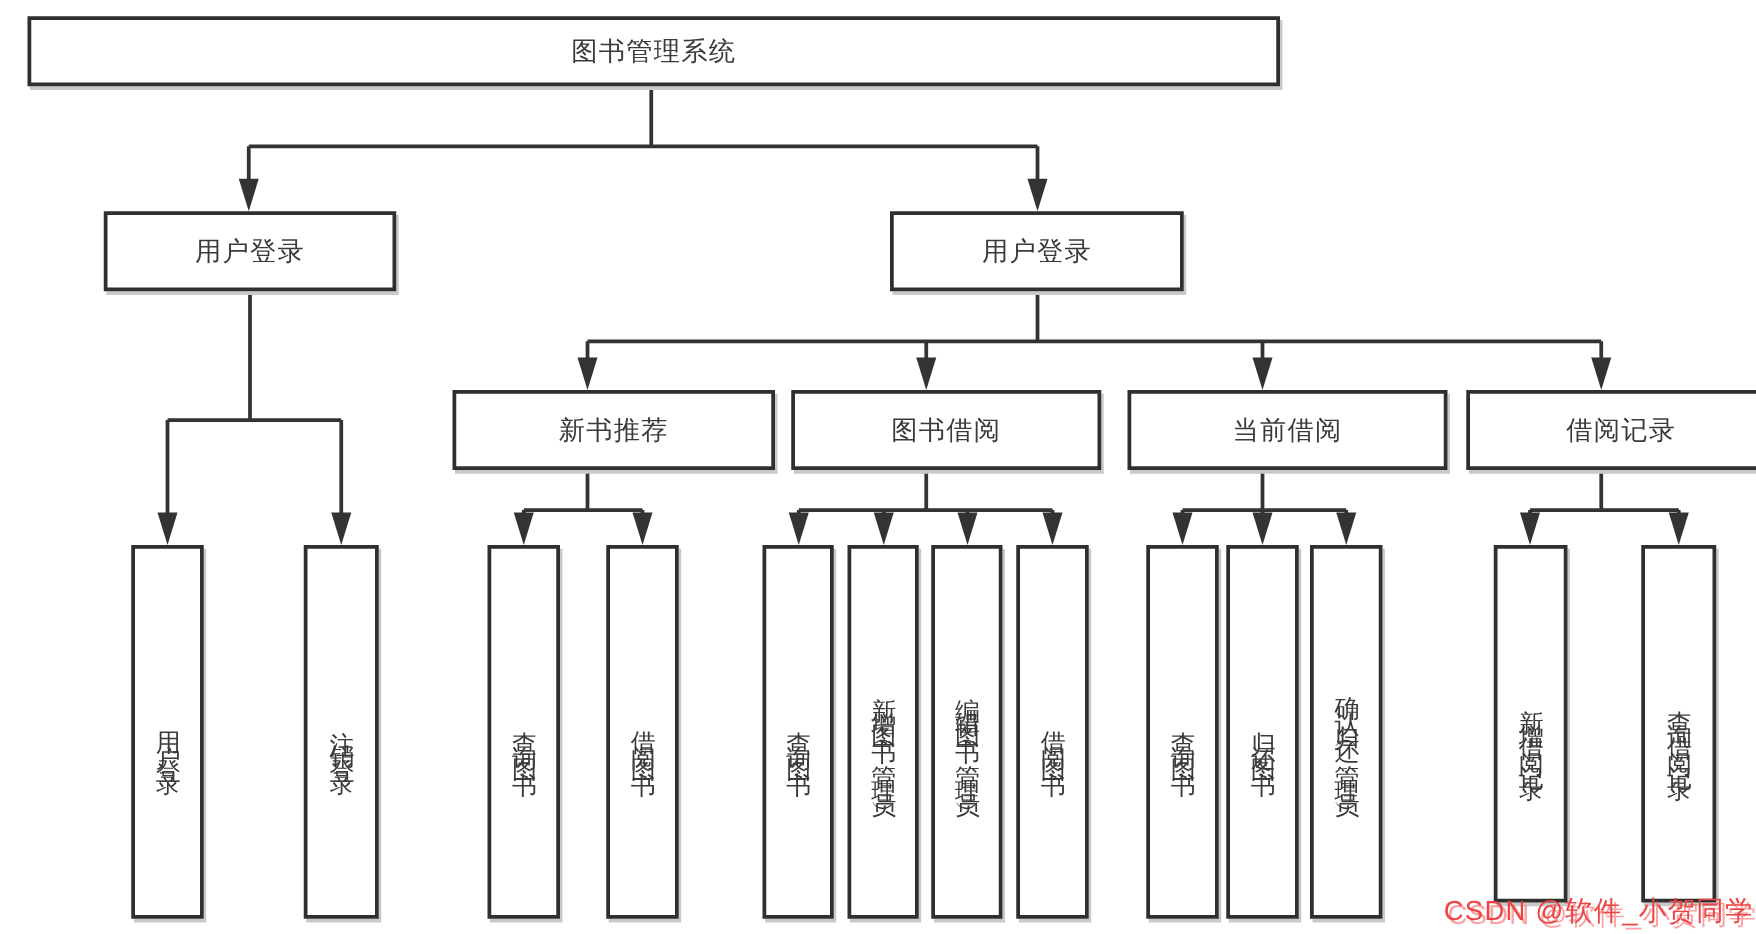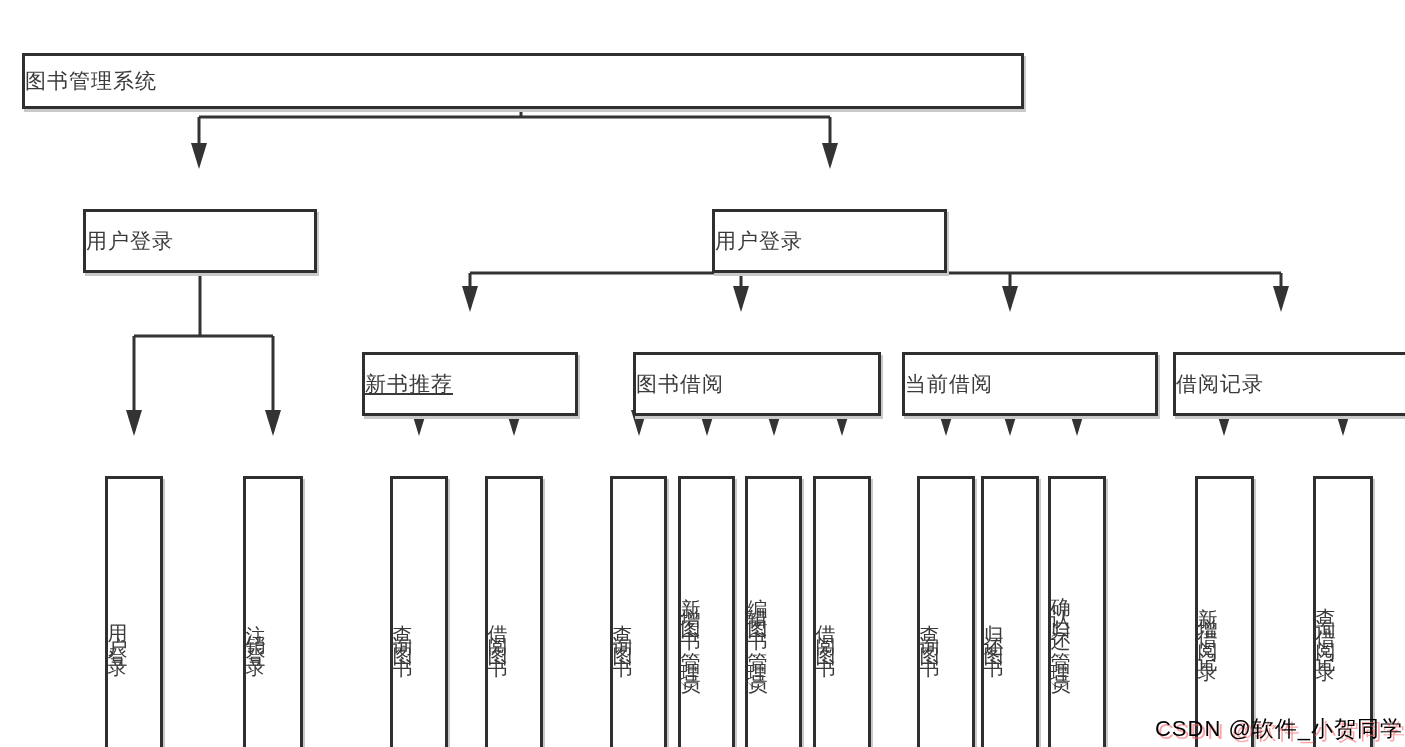--- a/index.html
+++ b/index.html
@@ -19,40 +19,39 @@
     z-index: 1;
   }
   .node {
     position: absolute;
     box-sizing: border-box;
     background: #ffffff;
     border: 3px solid #2f2f2f;
     box-shadow: 2px 3px 0 #c9c9c9;
     display: flex;
     align-items: center;
-    justify-content: flex-start;
+    justify-content: center;
     z-index: 2;
-    margin-top: 40px;
   }
   .hnode { font-size: 21px; letter-spacing: 1px; }
   .vnode { font-size: 20px; }
   .vnode .vtext {
     writing-mode: vertical-rl;
     text-orientation: mixed;
     letter-spacing: 11px;
     line-height: 1;
     padding-top: 11px; 
     white-space: nowrap;
   }
   .watermark {
     position: absolute;
     right: 2px;
     bottom: 3px;
     font-size: 22px;
-    color: #000000;
+    color: #ef4444;
     text-shadow: 3px 3px 0 rgba(252, 85, 89, 0.55);
     z-index: 3;
     letter-spacing: 1px;
   }
 </style>
 </head>
 <body>
 
 <div class="stage">
 
@@ -100,21 +99,21 @@
     <span>图书管理系统</span>
   </div>
 
   <div class="node hnode" style="left:83px; top:169px; width:234px; height:64px;">
     <span>用户登录</span>
   </div>
   <div class="node hnode" style="left:712px; top:169px; width:235px; height:64px;">
     <span>用户登录</span>
   </div>
 
-  <div class="node hnode" style="left:362px; top:312px; width:216px; height:64px;text-decoration:underline;">
+  <div class="node hnode" style="left:362px; top:312px; width:258px; height:64px;">
     <span>新书推荐</span>
   </div>
   <div class="node hnode" style="left:633px; top:312px; width:248px; height:64px;">
     <span>图书借阅</span>
   </div>
   <div class="node hnode" style="left:902px; top:312px; width:256px; height:64px;">
     <span>当前借阅</span>
   </div>
   <div class="node hnode" style="left:1173px; top:312px; width:248px; height:64px;">
     <span>借阅记录</span>

